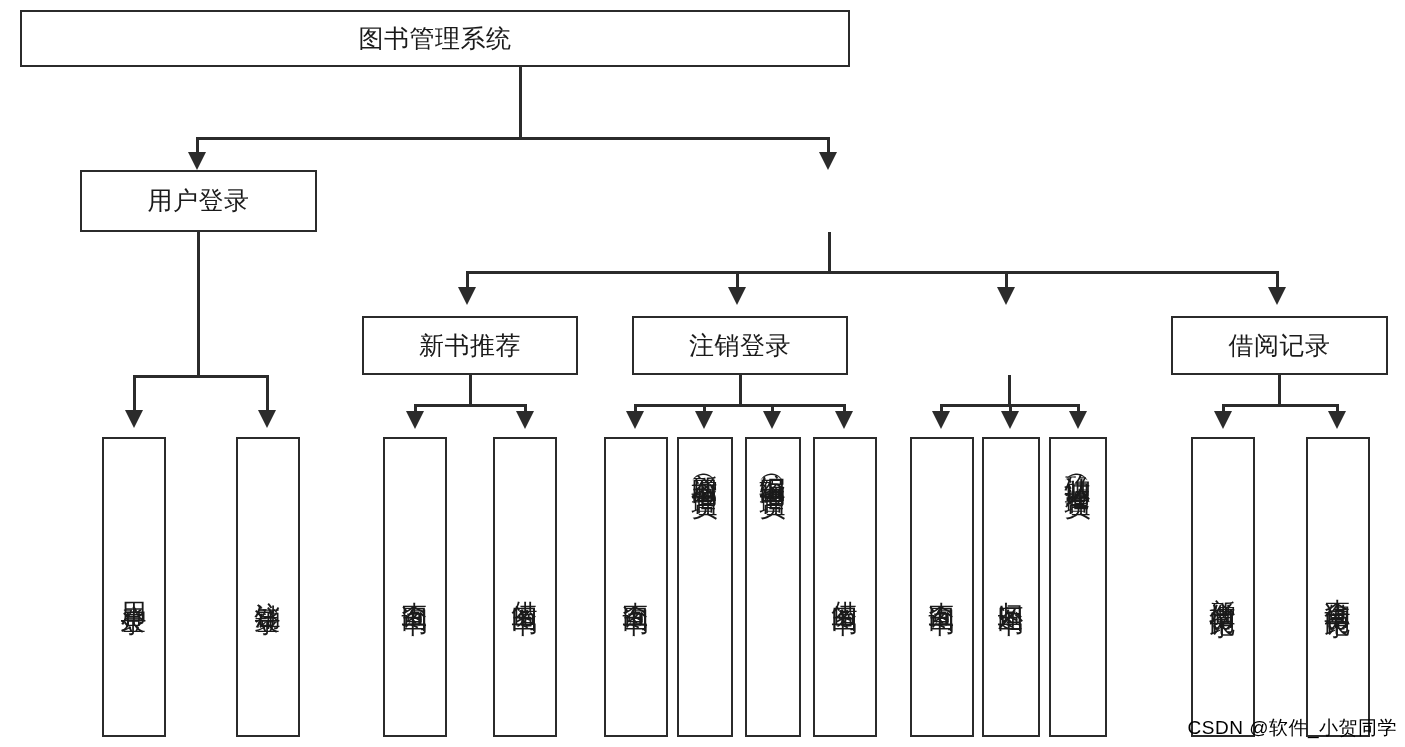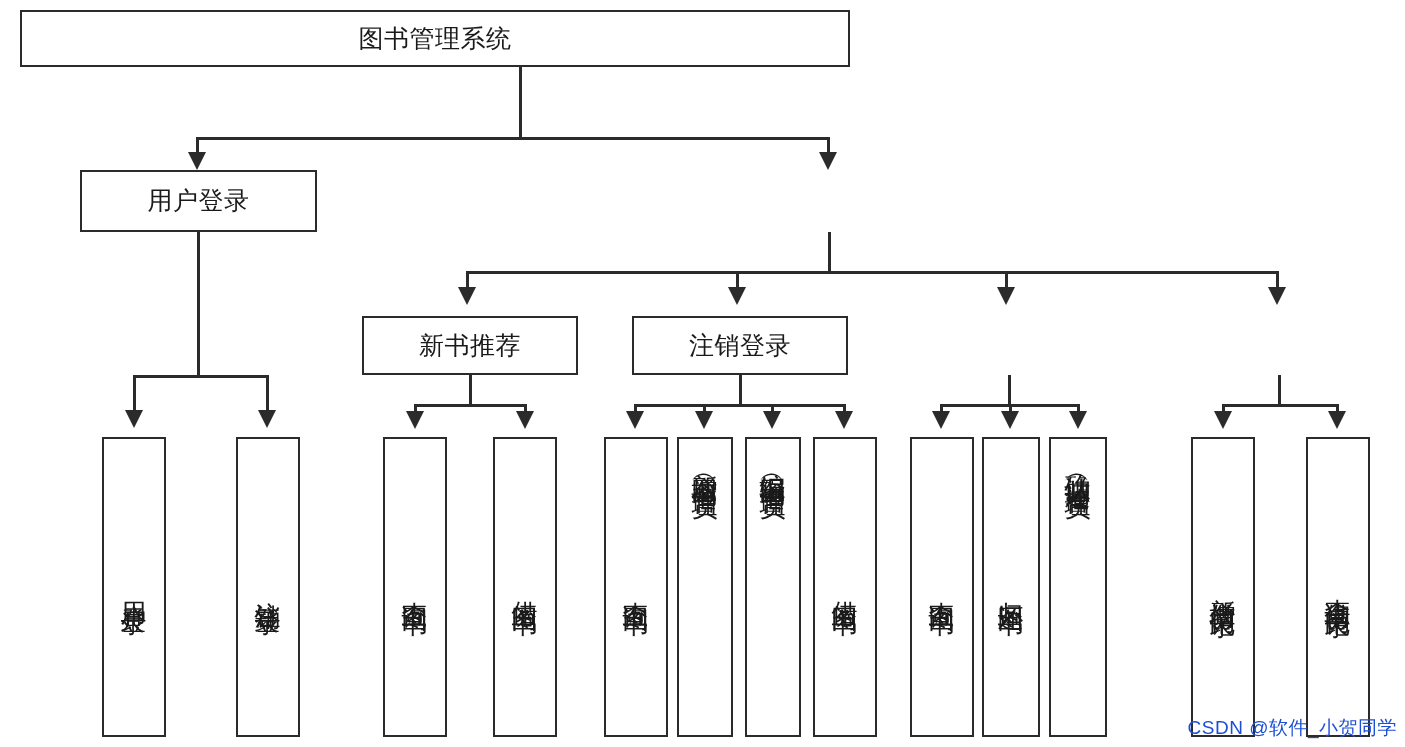--- a/index.html
+++ b/index.html
@@ -79,21 +79,21 @@
     border-right: 9px solid transparent;
     border-top: 18px solid #2b2b2b;
     z-index: 2;
   }
   
   #watermark {
     position: absolute;
     right: 8px;
     bottom: 6px;
     font-size: 19px;
-    color: #1d4ed8;
+    color: #000000;
     letter-spacing: 0.5px;
     z-index: 5;
     white-space: nowrap;
     font-family: "Liberation Sans", "DejaVu Sans", sans-serif;
   }
 </style>
 </head>
 <body>
 
 <div id="canvas">
@@ -133,20 +133,23 @@
   <div class="arrow" style="left:997px; top:287px;"></div>
   <div class="vline" style="left:1276px; top:271px; width:3px; height:18px;"></div>
   <div class="arrow" style="left:1268px; top:287px;"></div>
 
   <div class="node horiz" style="left:362px; top:316px; width:216px; height:59px;">
     <span class="node-label">新书推荐</span>
   </div>
   <div class="node horiz" style="left:632px; top:316px; width:216px; height:59px;">
     <span class="node-label">注销登录</span>
   </div>
+  <div class="node horiz" style="left:1171px; top:316px; width:217px; height:59px;">
+    <span class="node-label">借阅记录</span>
+  </div>
 
   <div class="vline" style="left:469px; top:375px; width:3px; height:32px;"></div>
   <div class="hline" style="left:414px; top:404px; width:113px; height:3px;"></div>
   <div class="vline" style="left:414px; top:404px; width:3px; height:10px;"></div>
   <div class="arrow" style="left:406px; top:411px;"></div>
   <div class="vline" style="left:524px; top:404px; width:3px; height:10px;"></div>
   <div class="arrow" style="left:516px; top:411px;"></div>
 
   <div class="vline" style="left:739px; top:375px; width:3px; height:32px;"></div>
   <div class="hline" style="left:634px; top:404px; width:212px; height:3px;"></div>

